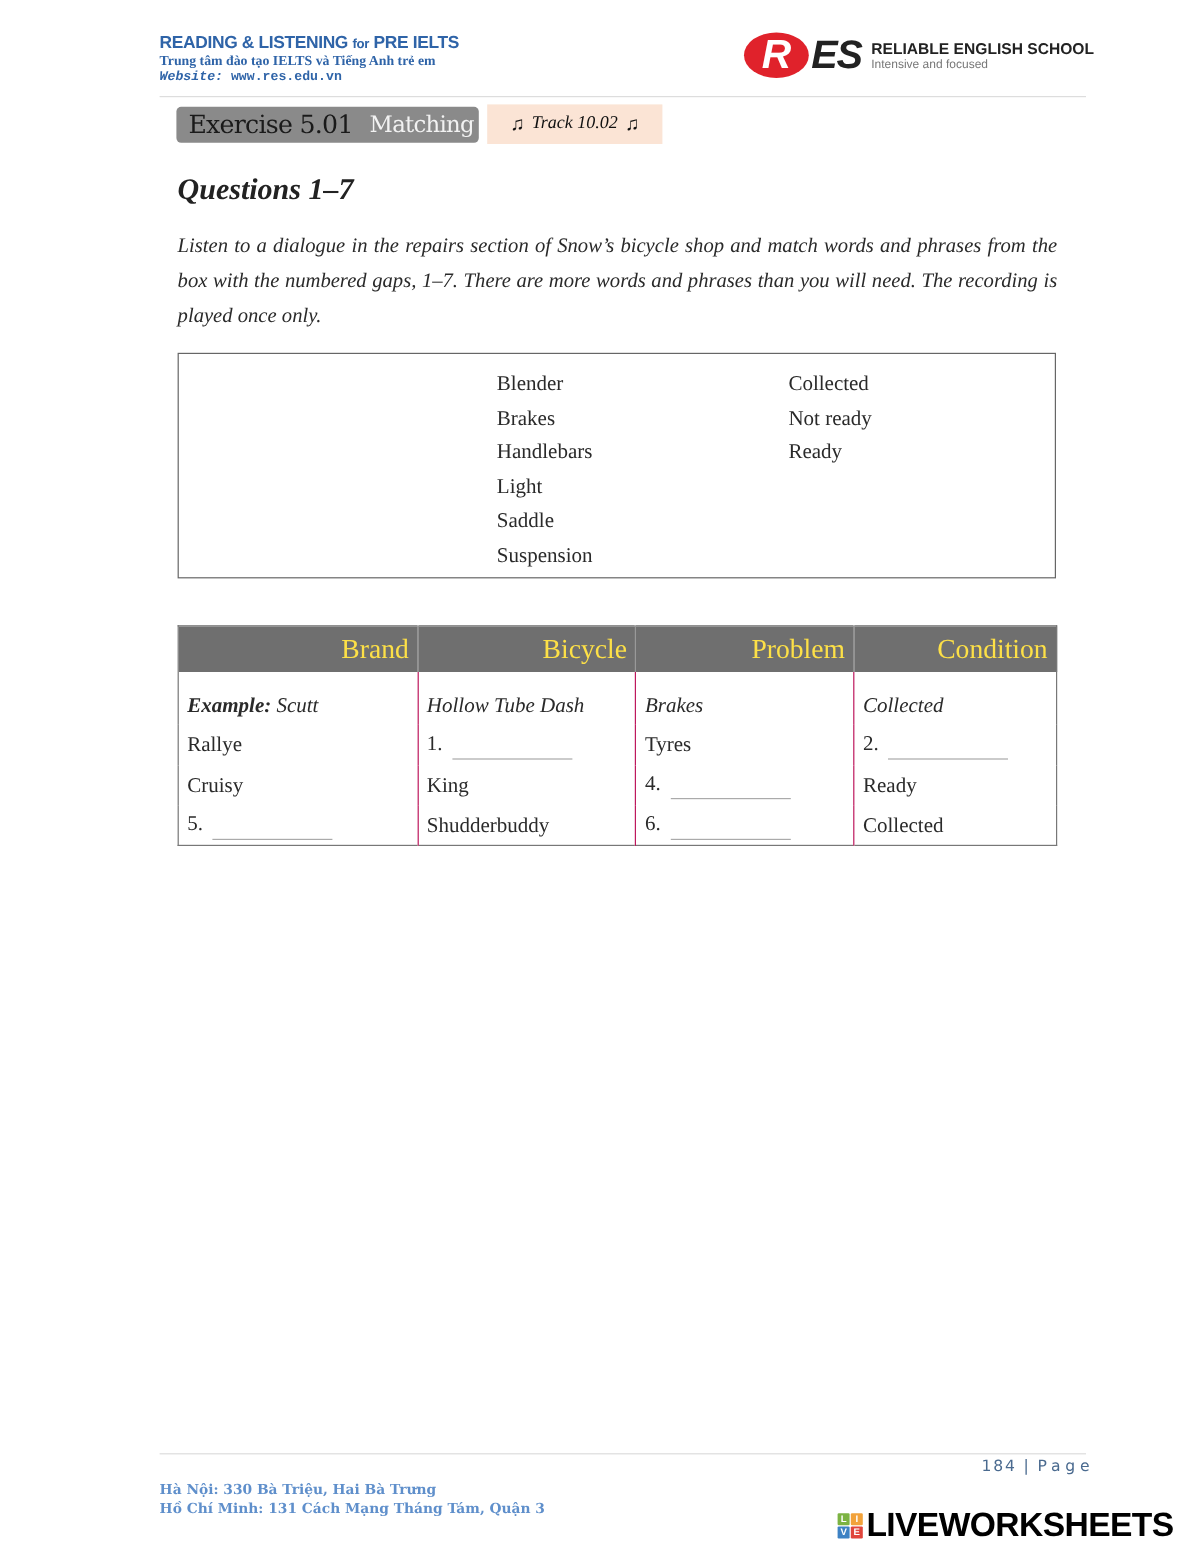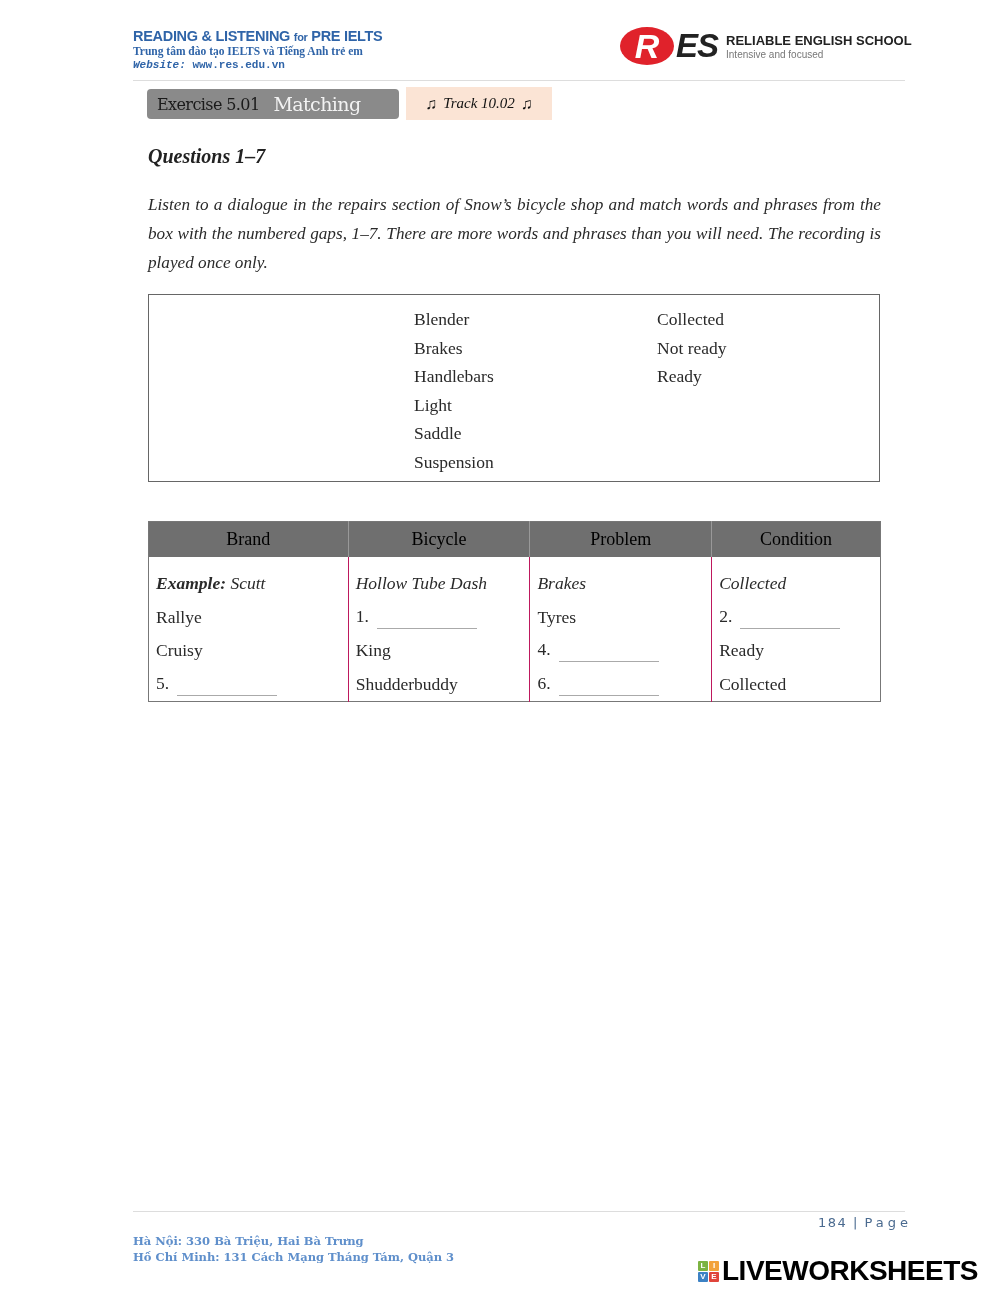--- a/index.html
+++ b/index.html
@@ -16,35 +16,35 @@
   .logo { position: absolute; left: 620px; top: 27px; display: flex; align-items: center; }
   .logo-r { width: 54px; height: 38px; border-radius: 50%; background: #e0222b; color: #fff; font-family: "Liberation Sans", sans-serif; font-weight: bold; font-style: italic; font-size: 34px; display: flex; align-items: center; justify-content: center; line-height: 1; }
   .logo-es { font-family: "Liberation Sans", sans-serif; font-weight: bold; font-style: italic; font-size: 33px; color: #222; margin-left: 2px; letter-spacing: -1px; }
   .logo-text { margin-left: 8px; }
   .logo-name { font-family: "Liberation Sans", sans-serif; font-weight: bold; font-size: 13px; color: #222; }
   .logo-tag { font-family: "Liberation Sans", sans-serif; font-size: 10px; color: #777; margin-top: 1px; }
 
   .hdr-rule { position: absolute; left: 133px; top: 80px; width: 772px; height: 1px; background: #ddd; }
 
   .ex-bar { position: absolute; left: 147px; top: 89px; width: 252px; height: 30px; background: #8a8a8a; border-radius: 4px; display: flex; align-items: center; padding-left: 10px; }
-  .ex-num { font-family: "DejaVu Serif", serif; font-size: 16px; color: #1a1a1a; letter-spacing: -0.6px; }
+  .ex-num { font-family: "DejaVu Serif", serif; font-size: 21px; color: #1a1a1a; letter-spacing: -0.6px; }
   .ex-name { font-family: "DejaVu Serif", serif; font-size: 19px; color: #f2f2f2; margin-left: 14px; letter-spacing: -0.6px; }
   .track { position: absolute; left: 406px; top: 87px; width: 146px; height: 33px; background: #fbe4d5; display: flex; align-items: center; justify-content: center; font-family: "Liberation Serif", serif; font-style: italic; font-size: 15px; color: #111; gap: 6px; }
   .track .note { font-style: normal; font-size: 16px; }
 
-  .q-title { position: absolute; left: 148px; top: 145px; font-family: "Liberation Serif", serif; font-style: italic; font-weight: bold; font-size: 20px; color: #222; }
+  .q-title { position: absolute; left: 148px; top: 145px; font-family: "Liberation Serif", serif; font-style: italic; font-weight: bold; font-size: 25px; color: #222; }
 
   .instr { position: absolute; left: 148px; top: 190px; width: 733px; font-family: "Liberation Serif", serif; font-style: italic; font-size: 17.2px; line-height: 29px; color: #2a2a2a; text-align: justify; text-align-last: left; }
 
   .box { position: absolute; left: 148px; top: 294px; width: 732px; height: 188px; border: 1.5px solid #666; }
   .box-col { position: absolute; top: 10px; }
   .box-col div { font-family: "Liberation Serif", serif; font-size: 17.5px; line-height: 28.6px; color: #2a2a2a; }
 
   .tbl { position: absolute; left: 148px; top: 521px; width: 733px; border-collapse: collapse; border: 1.5px solid #777; }
-  .tbl th { background: #6f6f6f; color: #000000; font-family: "Liberation Serif", serif; font-weight: normal; font-size: 18px; text-align: center; padding: 6px 7px 6px 7px; height: 35px; border-left: 1px solid #999; }
+  .tbl th { background: #6f6f6f; color: #fde047; font-family: "Liberation Serif", serif; font-weight: normal; font-size: 23px; text-align: right; padding: 6px 7px 6px 7px; height: 35px; border-left: 1px solid #999; }
   .tbl th:first-child { border-left: none; }
   .tbl td { font-family: "Liberation Serif", serif; font-size: 17.5px; color: #2a2a2a; padding: 0 7px; height: 33.5px; vertical-align: middle; border-left: 1px solid #be185d; }
   .tbl td:first-child { border-left: none; }
   .tbl tr.first td { padding-top: 10px; height: 44px; }
   .tbl tr.last td { padding-bottom: 8px; height: 40px; }
   .tbl .it { font-style: italic; }
   .tbl .bi { font-style: italic; font-weight: bold; }
   .gap-num { margin-right: 8px; }
   .gap-input { display: inline-block; width: 100px; border: none; border-bottom: 1px solid #aaa; background: transparent; font-family: "Liberation Serif", serif; font-size: 15px; height: 18px; vertical-align: -2px; outline: none; }
 

